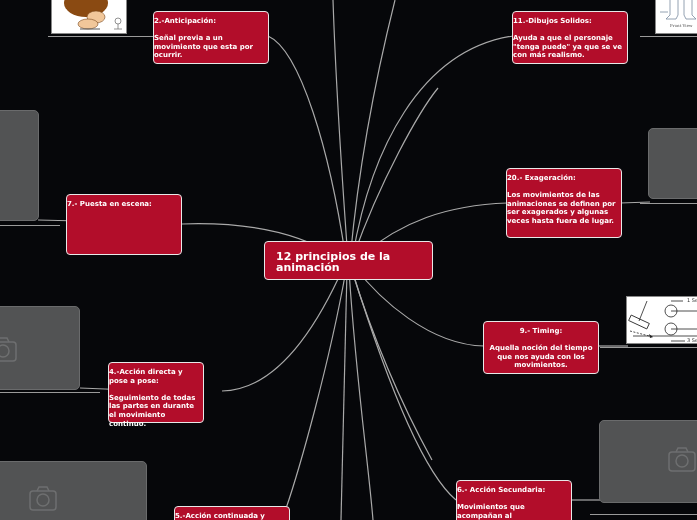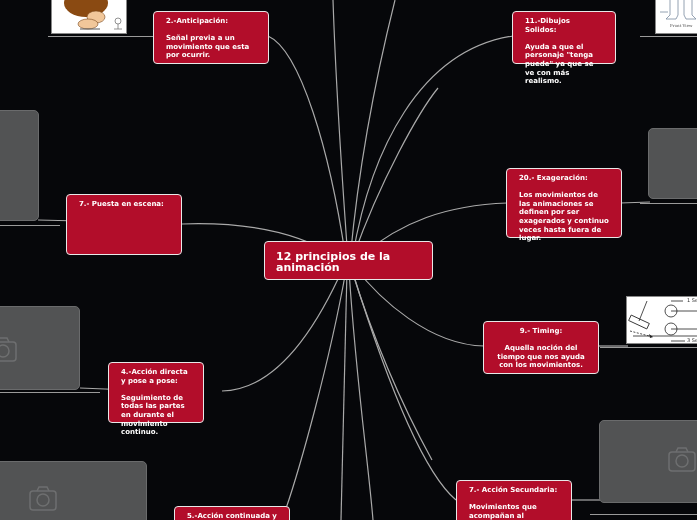--- a/index.html
+++ b/index.html
@@ -1,19 +1,19 @@
 <!DOCTYPE html>
 <html><head>
 <meta charset="utf-8">
 <style>
   html, body { margin:0; padding:0; }
   body { width:697px; height:520px; overflow:hidden; background:#06070a; position:relative; font-family:"DejaVu Sans", sans-serif; }
   #canvas { position:absolute; left:0; top:0; width:697px; height:520px; }
   svg.links { position:absolute; left:0; top:0; width:697px; height:520px; }
-  .node { position:absolute; background:#b20d2a; border:1px solid #e8e8e8; border-radius:4px; color:#fff; font-size:7px; font-weight:bold; line-height:8.6px; padding:5px 12px; box-sizing:border-box; }
+  .node { position:absolute; background:#b20d2a; border:1px solid #e8e8e8; border-radius:4px; color:#fff; font-size:7px; font-weight:bold; line-height:8.6px; padding:5px 0; box-sizing:border-box; }
   .node .title { display:block; margin-bottom:8.6px; }
   .node .desc { display:block; }
   .center { position:absolute; background:#b20d2a; border:1px solid #e8e8e8; border-radius:4px; color:#fff; font-size:11px; font-weight:bold; line-height:11px; padding:9px 11px 0 11px; box-sizing:border-box; }
   .placeholder { position:absolute; background:#525354; border:1px solid #6a6b6c; border-radius:5px; box-sizing:border-box; }
   .cam { position:absolute; }
   .imgcard { position:absolute; background:#fff; border:1px solid #888; box-sizing:border-box; overflow:hidden; }
   .underline { position:absolute; height:1px; background:#9a9a9a; }
 </style>
 </head>
 <body>
@@ -142,46 +142,46 @@
 
   <div class="center" style="left:264px;top:241px;width:169px;height:39px;">
     <span>12 principios de la animación</span>
   </div>
 
   <div class="node" style="left:153px;top:11px;width:116px;height:53px;">
     <span class="title">2.-Anticipación:</span>
     <span class="desc">Señal previa a un movimiento que esta por ocurrir.</span>
   </div>
 
-  <div class="node" style="left:512px;top:11px;width:104px;height:53px;">
+  <div class="node" style="left:512px;top:11px;width:116px;height:53px;">
     <span class="title">11.-Dibujos Solidos:</span>
     <span class="desc">Ayuda a que el personaje "tenga puede" ya que se ve con más realismo.</span>
   </div>
 
   <div class="node" style="left:66px;top:194px;width:116px;height:61px;">
     <span class="title">7.- Puesta en escena:</span>
   </div>
 
   <div class="node" style="left:506px;top:168px;width:116px;height:70px;">
     <span class="title">20.- Exageración:</span>
-    <span class="desc">Los movimientos de las animaciones se definen por ser exagerados y continuo veces hasta fuera de lugar.</span>
+    <span class="desc">Los movimientos de las animaciones se definen por ser exagerados y algunas veces hasta fuera de lugar.</span>
   </div>
 
   <div class="node" style="left:108px;top:362px;width:96px;height:61px;">
     <span class="title" style="margin-bottom:8.6px;">4.-Acción directa y pose a pose:</span>
     <span class="desc">Seguimiento de todas las partes en durante el movimiento continuo.</span>
   </div>
 
   <div class="node" style="left:483px;top:321px;width:116px;height:53px;text-align:center;">
     <span class="title">9.- Timing:</span>
     <span class="desc">Aquella noción del tiempo que nos ayuda con los movimientos.</span>
   </div>
 
   <div class="node" style="left:456px;top:480px;width:116px;height:50px;">
-    <span class="title">7.- Acción Secundaria:</span>
+    <span class="title">6.- Acción Secundaria:</span>
     <span class="desc" style="width:70px;">Movimientos que acompañan al</span>
   </div>
 
   <div class="node" style="left:174px;top:506px;width:116px;height:30px;">
     <span class="title">5.-Acción continuada y</span>
     <span class="desc"></span>
   </div>
 
 </div>
 

